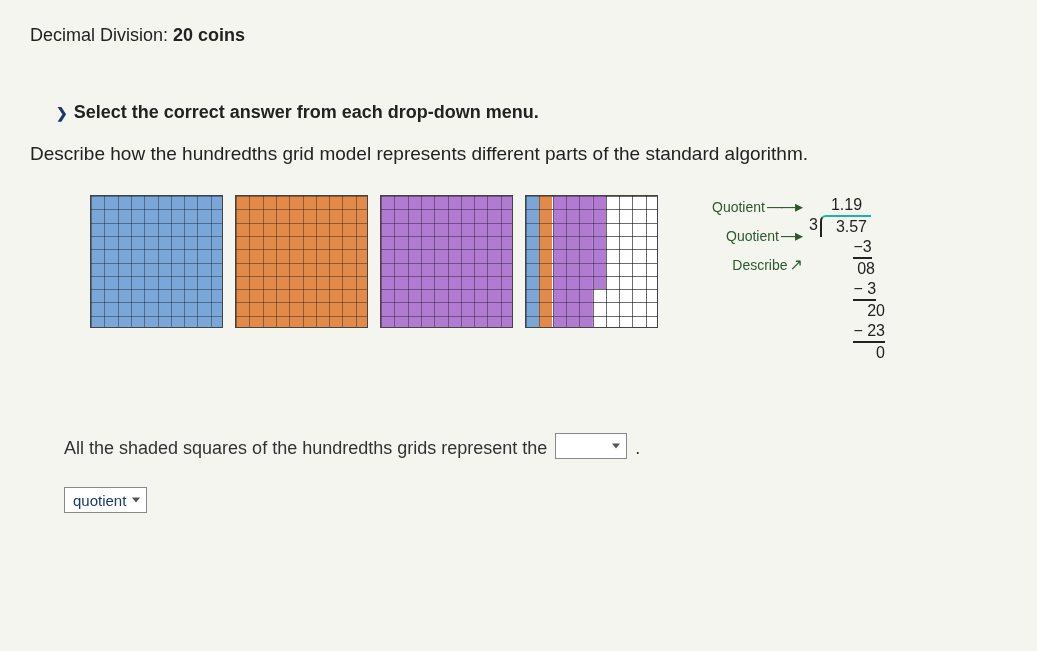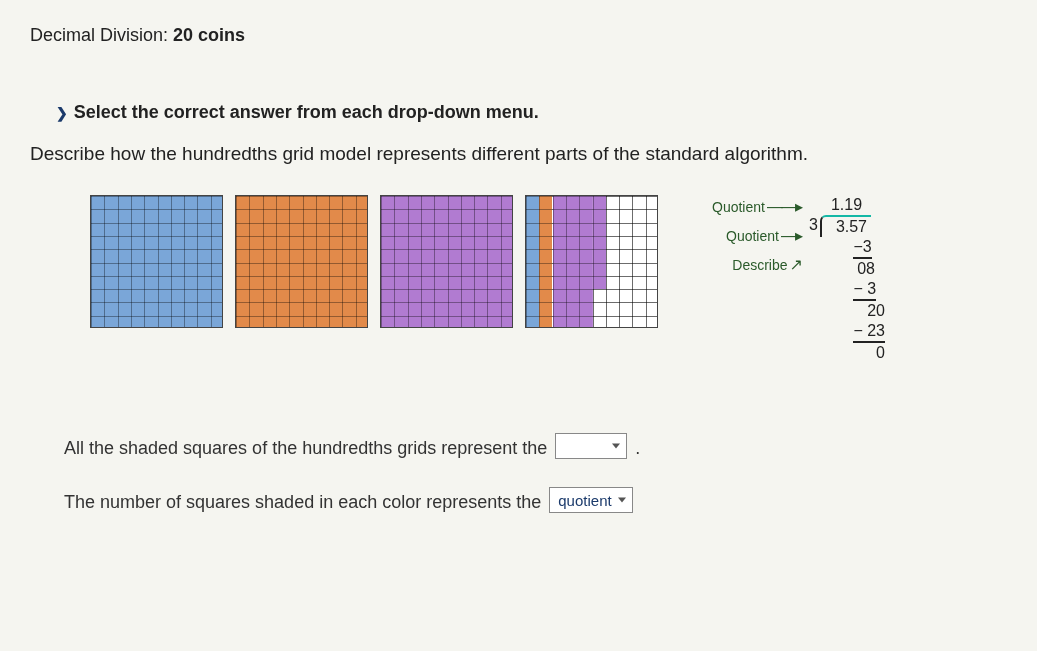--- a/index.html
+++ b/index.html
@@ -151,18 +151,17 @@
 
 <div class="sentence-row">
   <span>All the shaded squares of the hundredths grids represent the</span>
   <span class="dropdown">
     <span></span>
   </span>
   <span>.</span>
 </div>
 
 <div class="sentence-row">
-  <span>The number of squares shaded in each color represents the</span>
   <span class="dropdown filled">
     <span>quotient</span>
   </span>
   <span></span>
 </div>
 
 </body></html>

